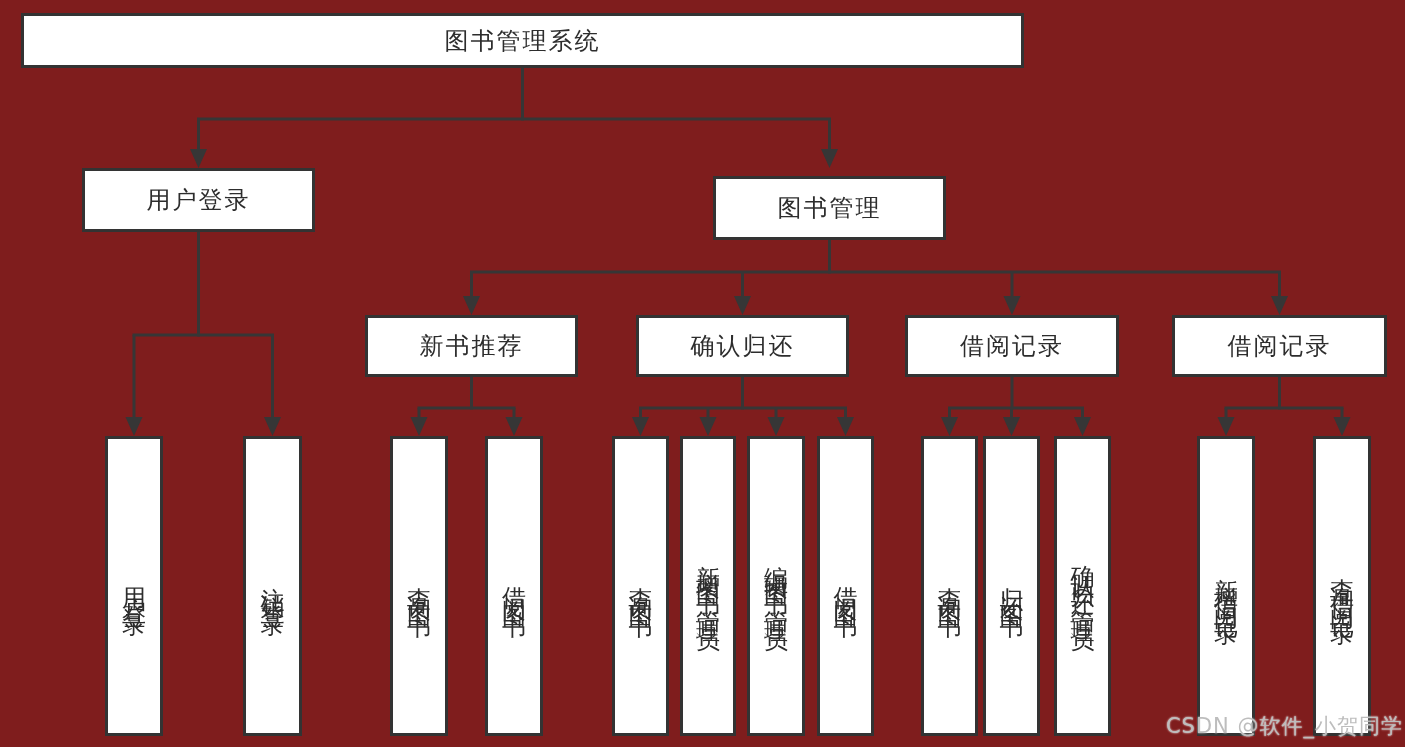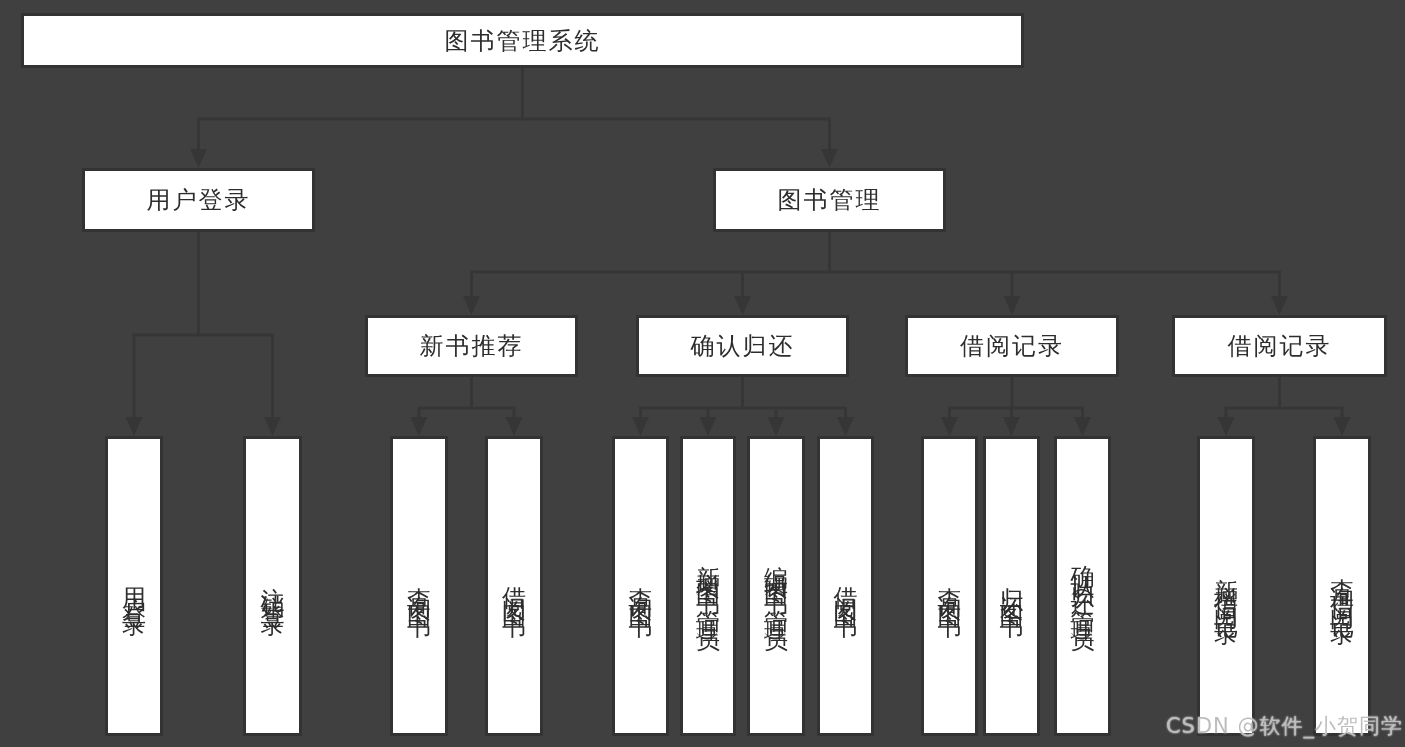--- a/index.html
+++ b/index.html
@@ -1,20 +1,20 @@
 <!DOCTYPE html>
 <html><head>
 <meta charset="utf-8">
 <style>
   html,body{margin:0;padding:0;}
   body{
     width:1405px;height:747px;background:#ffffff;overflow:hidden;
     font-family:"DejaVu Sans","Liberation Sans",sans-serif;
   }
-  .canvas{position:relative;width:1405px;height:747px;background:#404040;}
+  .canvas{position:relative;width:1405px;height:747px;background:#7f1d1d;}
   #connectors{position:absolute;left:0;top:0;width:1405px;height:747px;}
   .node{
     position:absolute;box-sizing:border-box;
     border:3px solid #333333;background:#ffffff;
     display:flex;align-items:center;justify-content:center;
   }
   .node .label{
     font-size:24px;color:#2d2d2d;letter-spacing:2px;white-space:nowrap;
   }
   .node.vertical .label{
@@ -84,21 +84,21 @@
       <line x1="1342" y1="408" x2="1342" y2="422" stroke="#363636" stroke-width="3"></line>
       <polygon points="1333.5,417 1350.5,417 1342,436" fill="#363636"></polygon>
     </svg>
   <div id="nodes">
       <div class="node" style="left: 21px; top: 13px; width: 1003px; height: 55px; border-color: rgb(51, 51, 51); background: rgb(255, 255, 255);">
         <span class="label" style="color: rgb(45, 45, 45);">图书管理系统</span>
       </div>
       <div class="node" style="left: 82px; top: 168px; width: 233px; height: 64px; border-color: rgb(51, 51, 51); background: rgb(255, 255, 255);">
         <span class="label" style="color: rgb(45, 45, 45);">用户登录</span>
       </div>
-      <div class="node" style="left: 713px; top: 168px; width: 233px; height: 64px; border-color: rgb(51, 51, 51); background: rgb(255, 255, 255);">
+      <div class="node" style="left: 713px; top: 176px; width: 233px; height: 64px; border-color: rgb(51, 51, 51); background: rgb(255, 255, 255);">
         <span class="label" style="color: rgb(45, 45, 45);">图书管理</span>
       </div>
       <div class="node" style="left: 365px; top: 315px; width: 213px; height: 62px; border-color: rgb(51, 51, 51); background: rgb(255, 255, 255); text-align: right;">
         <span class="label" style="color: rgb(45, 45, 45);">新书推荐</span>
       </div>
       <div class="node" style="left: 636px; top: 315px; width: 213px; height: 62px; border-color: rgb(51, 51, 51); background: rgb(255, 255, 255);">
         <span class="label" style="color: rgb(45, 45, 45);">确认归还</span>
       </div>
       <div class="node" style="left: 905px; top: 315px; width: 214px; height: 62px; border-color: rgb(51, 51, 51); background: rgb(255, 255, 255);">
         <span class="label" style="color: rgb(45, 45, 45);">借阅记录</span>

